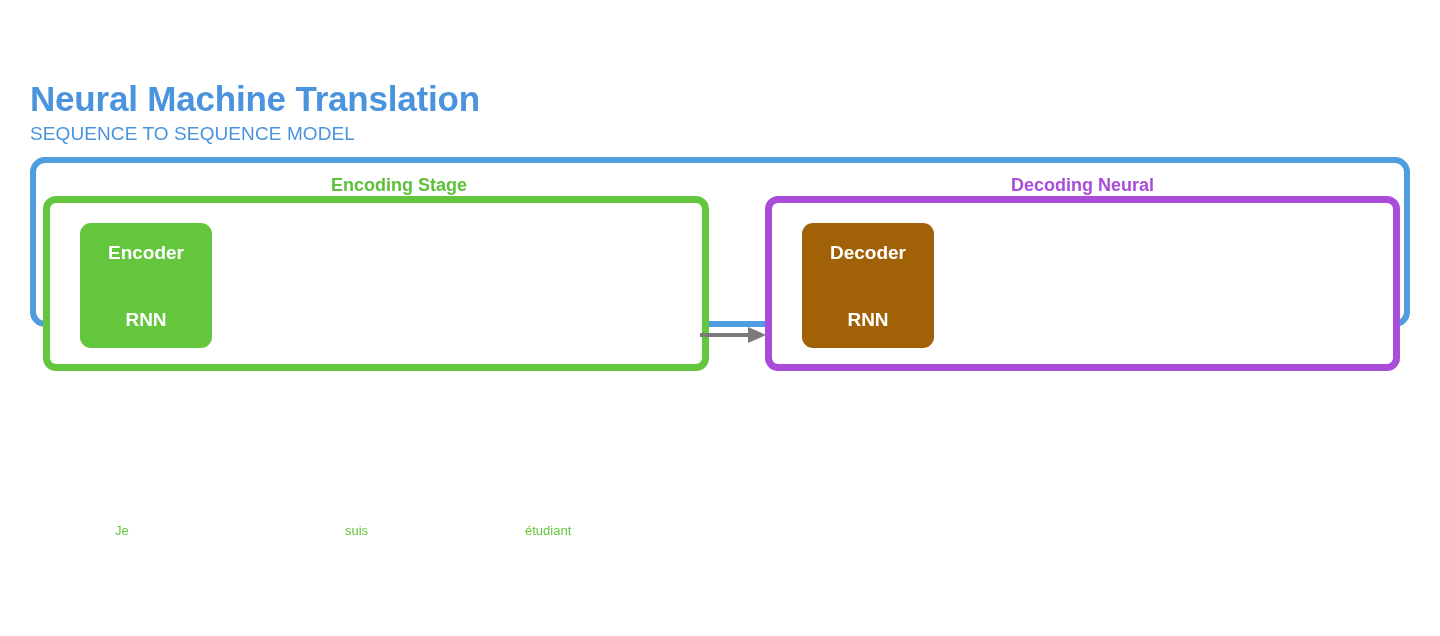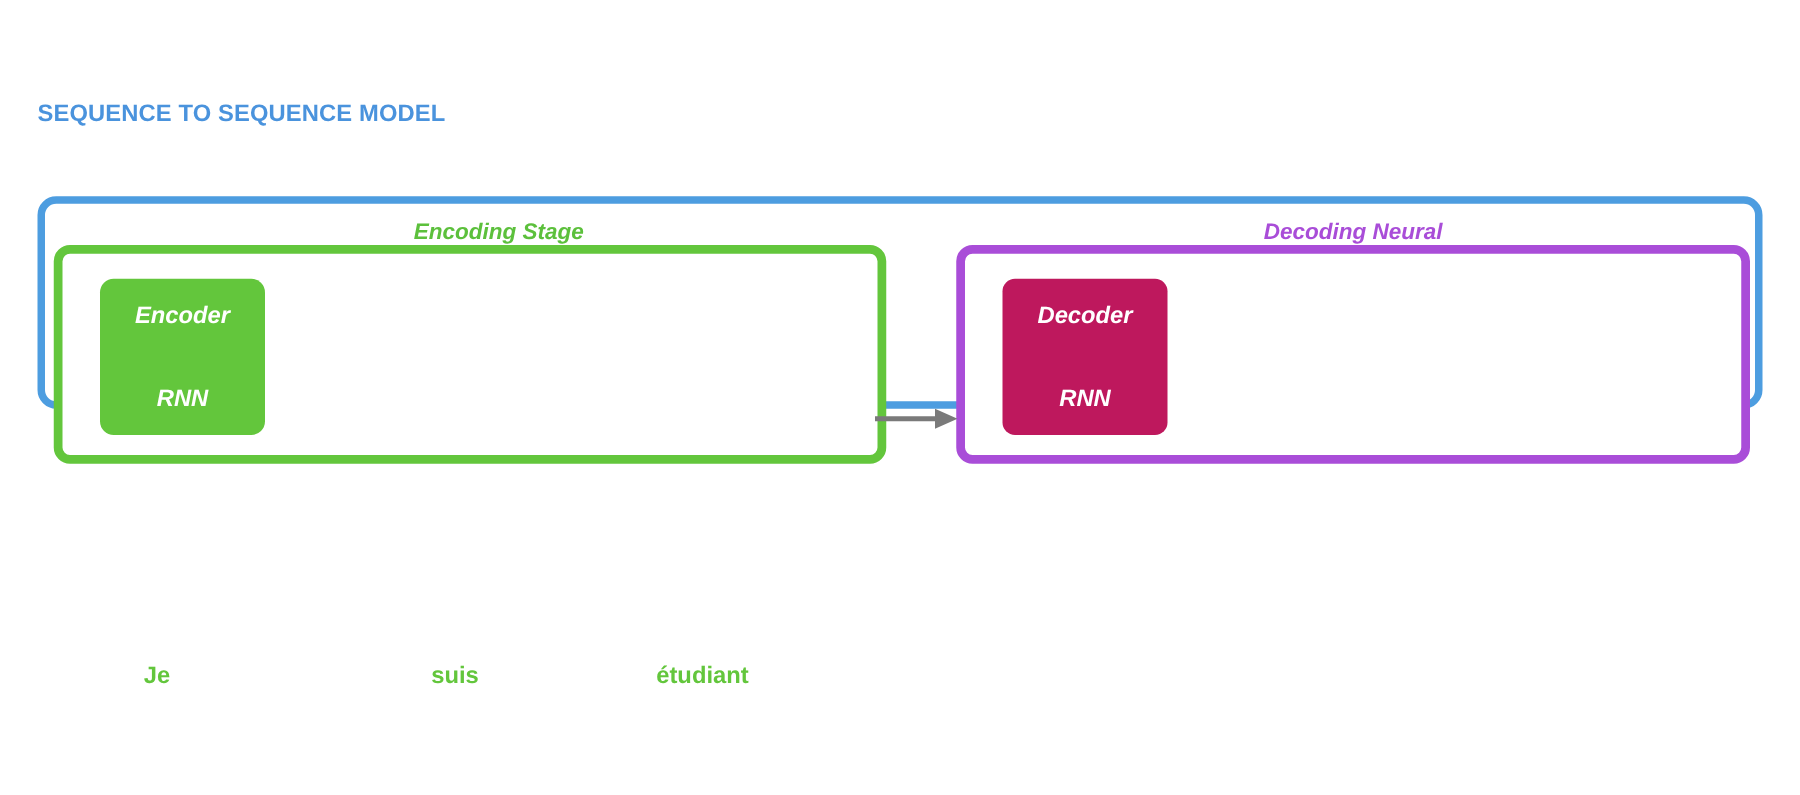--- a/index.html
+++ b/index.html
@@ -27,41 +27,40 @@
     font-size: 35px;
     font-weight: bold;
     color: #4a93dd;
     line-height: 42px;
     letter-spacing: -0.2px;
     margin: 0;
     white-space: nowrap;
   }
   #page-subtitle {
     font-size: 19px;
-    font-weight: bold;
+    font-weight: normal;
     color: #4a93dd;
     line-height: 24px;
     letter-spacing: 0.1px;
     margin: 0;
     margin-top: 2px;
     white-space: nowrap;
   }
 
   
   #model-frame {
     position: absolute;
     left: 30px;
     top: 157px;
     width: 1380px;
     height: 170px;
     box-sizing: border-box;
     border: 6px solid #4d9de0;
     border-radius: 15px;
     background: #ffffff;
-    font-style: italic;
   }
 
   
   .stage-label {
     position: absolute;
     font-size: 18px;
     font-weight: bold;
     line-height: 22px;
     white-space: nowrap;
     text-align: center;
@@ -114,50 +113,50 @@
     align-items: center;
     justify-content: center;
     color: #ffffff;
     font-size: 19px;
     font-weight: bold;
     line-height: 27px;
     text-align: center;
     gap: 40px;
   }
   #encoder-rnn-block { background: #63c63c; }
-  #decoder-rnn-block { background: #be185d; border-radius: 10px; }
+  #decoder-rnn-block { background: #a16207; }
 
   
   #encoder-decoder-arrow {
     position: absolute;
     left: 698px;
     top: 322px;
     width: 70px;
     height: 26px;
   }
 
   
   .source-word {
     position: absolute;
-    font-size: 19px;
-    font-weight: bold;
+    font-size: 13px;
+    font-weight: normal;
     color: #63c63c;
     line-height: 24px;
     white-space: nowrap;
     top: 519px;
-    margin-top: 10px;
   }
   #source-word-0 { left: 115px; }
   #source-word-1 { left: 345px; }
   #source-word-2 { left: 525px; }
 </style>
 </head>
 <body>
 
 <div id="header">
+  <div id="page-title">Neural Machine Translation</div>
   <div id="page-subtitle">SEQUENCE TO SEQUENCE MODEL</div>
 </div>
 
 <div id="model-frame">
 
   <div class="stage-label" id="encoding-stage-label">Encoding Stage</div>
   <div class="stage-label" id="decoding-stage-label">Decoding Neural</div>
 
   <div class="stage-panel" id="encoder-panel">
     <div class="rnn-block" id="encoder-rnn-block">

